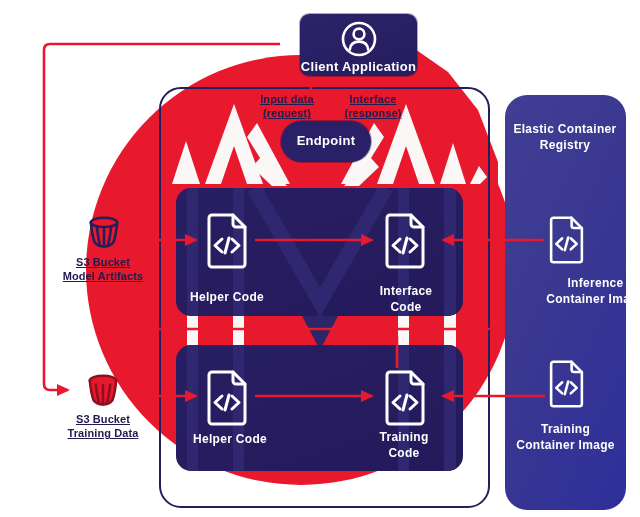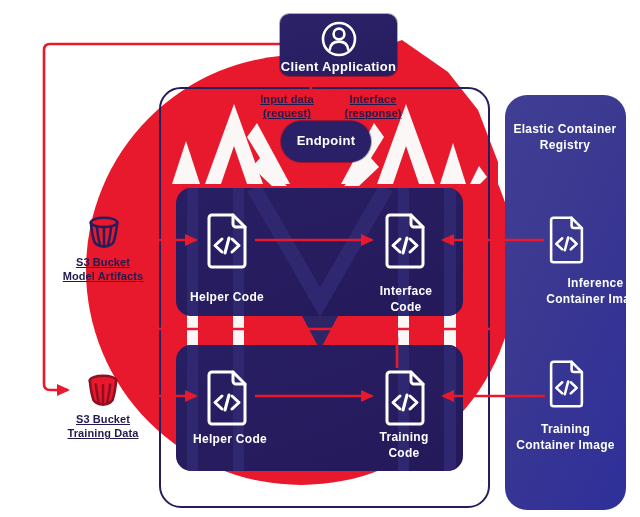--- a/index.html
+++ b/index.html
@@ -6,21 +6,21 @@
   .stage{
     position:relative;width:640px;height:517px;background:#ffffff;
     overflow:hidden;font-family:"Liberation Sans",sans-serif;
   }
   .abs{position:absolute;}
   svg{display:block;}
   
   .navybox{
     background:linear-gradient(165deg,#2c2269,#261d5f);
     border-radius:9px;display:flex;flex-direction:column;align-items:center;
-    justify-content:flex-start;box-shadow:0 0 0 1px rgba(20,15,60,.35);
+    justify-content:flex-start;box-shadow:0 0 0 1px rgba(20,15,60,.35);margin-left:20px;
   }
   .pill{
     background:#2a2067;border-radius:21px;display:flex;align-items:center;justify-content:center;
     box-shadow:0 0 0 1px rgba(20,15,60,.35);
   }
   .panel{
     background:linear-gradient(160deg,#281e63,#241a5a);
     border-radius:15px;overflow:hidden;
   }
   .ecr{

